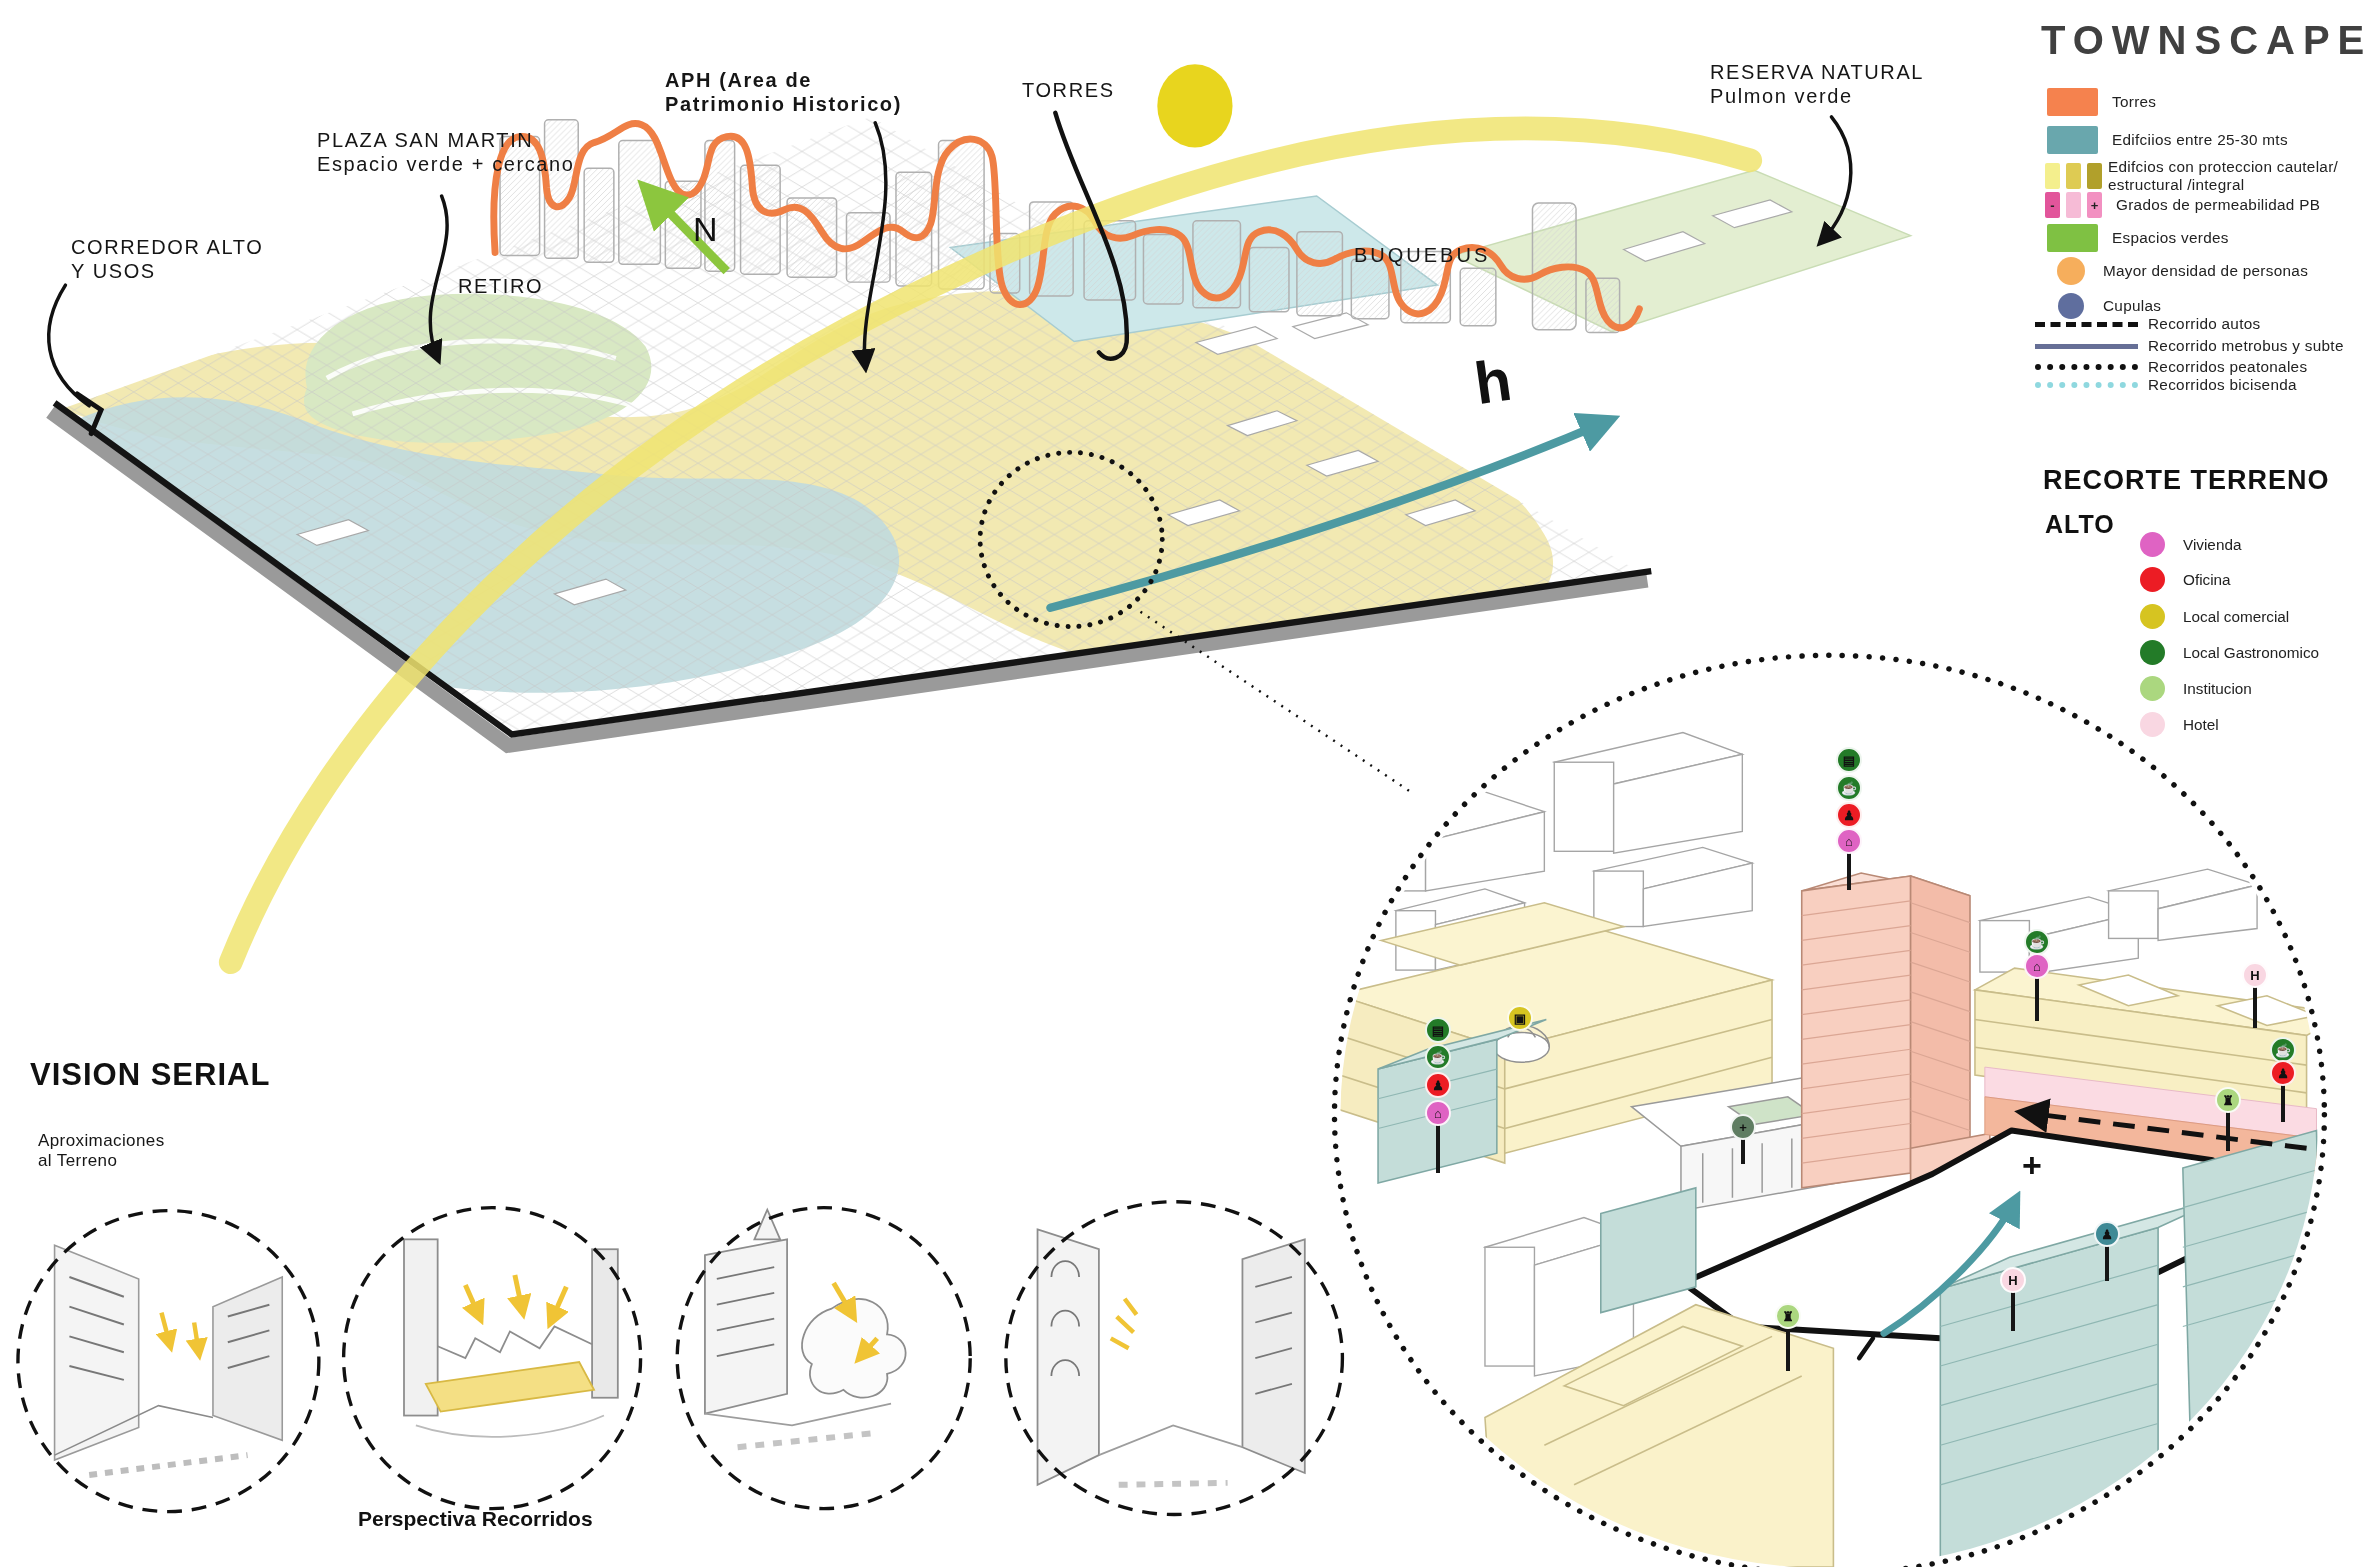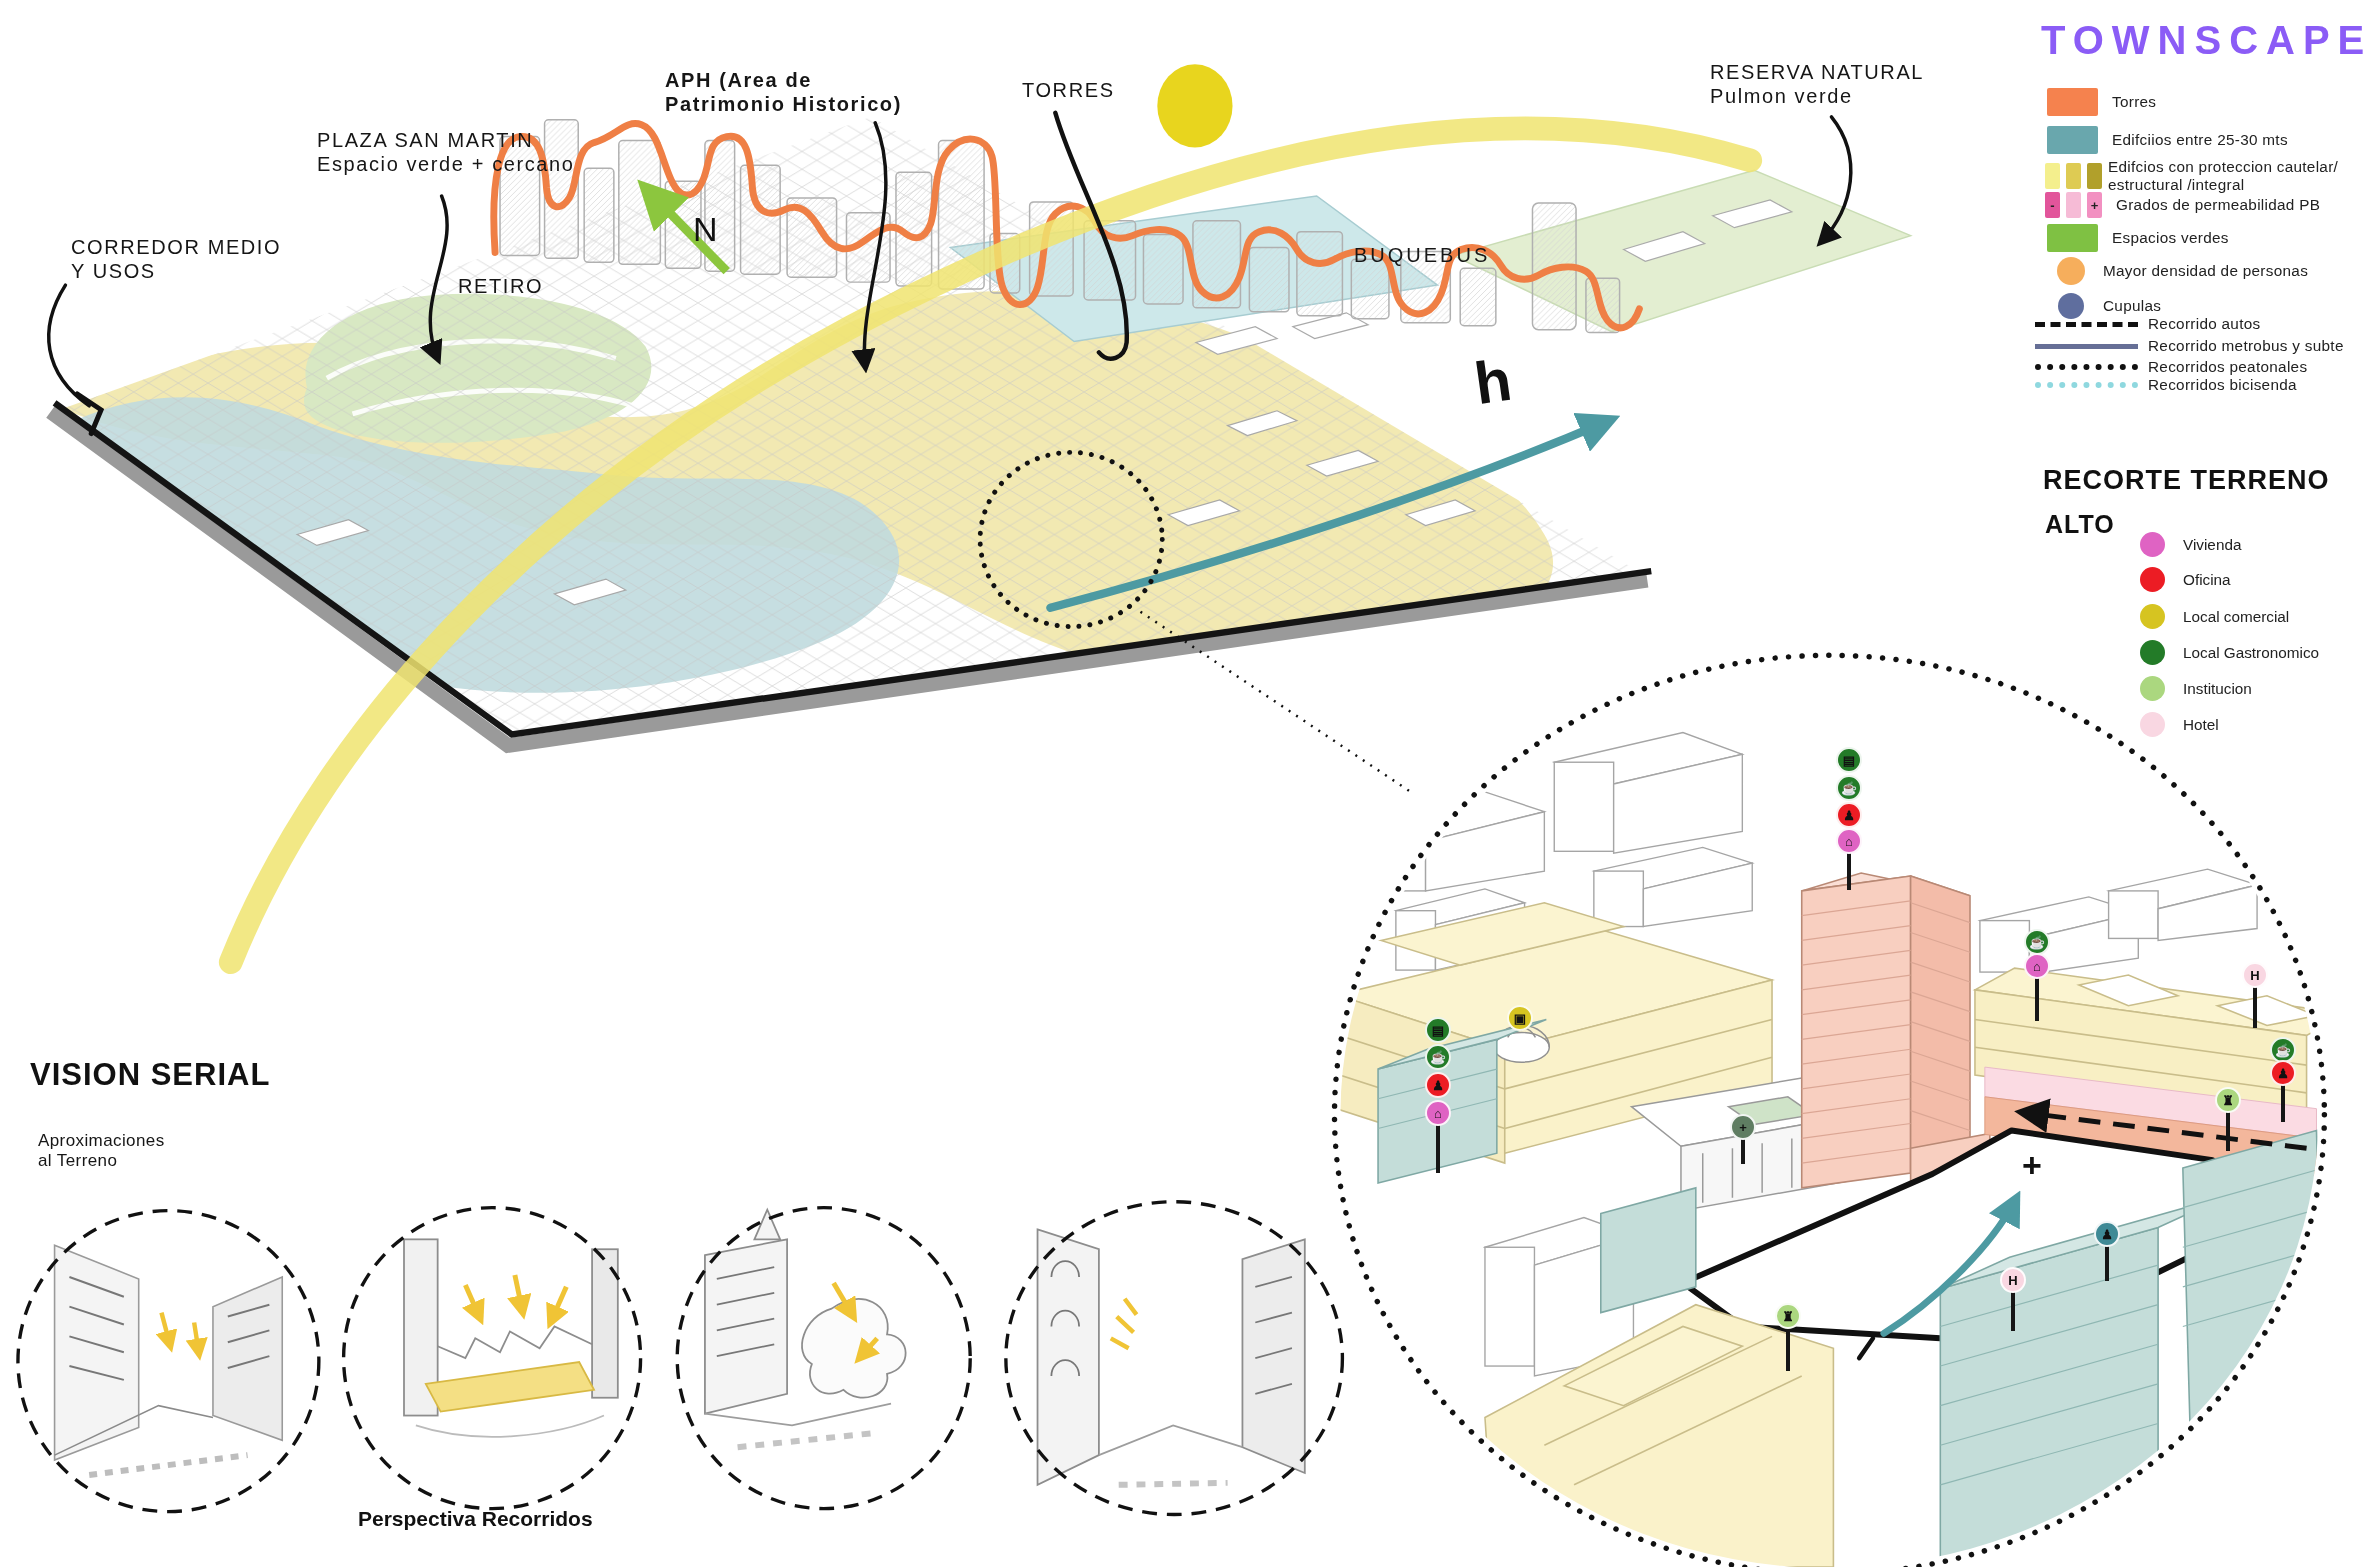--- a/index.html
+++ b/index.html
@@ -2,21 +2,21 @@
 <html><head>
 <meta charset="utf-8">
 <style>
   html,body{margin:0;padding:0;background:#fff;}
   #page{position:relative;width:2375px;height:1567px;overflow:hidden;
         font-family:"Liberation Sans",sans-serif;background:#fff;}
   svg{position:absolute;left:0;top:0;}
   .lbl{position:absolute;color:#161616;letter-spacing:1.6px;font-size:20px;line-height:1.18;white-space:nowrap;}
   .lbl.small{font-size:17px;letter-spacing:0.4px;}
   
-  .leg-title{position:absolute;left:2041px;top:18px;font-size:40px;font-weight:bold;letter-spacing:8px;color:#8b5cf6;}
+  .leg-title{position:absolute;left:2041px;top:18px;font-size:40px;font-weight:bold;letter-spacing:8px;color:#404040;}
   .leg-row{position:absolute;display:flex;align-items:center;color:#222;}
   .leg-row .sw{flex:0 0 auto;}
   .leg-label{font-size:15.3px;letter-spacing:0.3px;margin-left:14px;color:#222;}
   .sw-rect{width:51px;height:28px;border-radius:2px;}
   .sw-circ{width:28px;height:28px;border-radius:50%;}
   .mini{width:15px;height:26px;border-radius:2px;margin-right:6px;display:flex;align-items:center;justify-content:center;
         font-size:13px;font-weight:bold;color:#222;}
   .line-sample{height:0;width:103px;}
   .sec-title{position:absolute;font-weight:bold;color:#111;}
   .usos-row{position:absolute;display:flex;align-items:center;}
@@ -336,21 +336,21 @@
       <path d="M1110,1470 L1185,1440 L1255,1462" fill="none" stroke="#9d9d9d"></path>
       <path d="M1130,1500 L1240,1498" fill="none" stroke="#c4c4c4" stroke-width="6" stroke-dasharray="9 9"></path>
     </g>
     <g stroke="#f0c435" stroke-width="4.5" fill="none">
       <path d="M1128,1330 L1145,1346 M1122,1352 L1140,1362 M1136,1312 L1148,1328"></path>
     </g>
     <ellipse cx="1186" cy="1372" rx="170" ry="158" fill="none" stroke="#111" stroke-width="3.4" stroke-dasharray="15 10"></ellipse>
   </g>
 </svg>
 
-  <div class="lbl" style="left:71px;top:236px;"><span>CORREDOR MEDIO</span><br><span>Y USOS</span></div>
+  <div class="lbl" style="left:71px;top:236px;"><span>CORREDOR ALTO</span><br><span>Y USOS</span></div>
   <div class="lbl" style="left:317px;top:129px;"><span>PLAZA SAN MARTIN</span><br><span>Espacio verde + cercano</span></div>
   <div class="lbl" style="left:458px;top:275px;">RETIRO</div>
   <div class="lbl" style="left:665px;top:69px;font-weight:bold;"><span>APH (Area de</span><br><span>Patrimonio Historico)</span></div>
   <div class="lbl" style="left:1022px;top:79px;">TORRES</div>
   <div class="lbl" style="left:1354px;top:244px;letter-spacing:3px;">BUQUEBUS</div>
   <div class="lbl" style="left:1710px;top:61px;"><span>RESERVA NATURAL</span><br><span>Pulmon verde</span></div>
   <div class="annot" style="left:693px;top:210px;font-size:34px;font-weight:normal;">N</div>
   <div class="annot" style="left:1475px;top:348px;font-size:59px;transform:rotate(-8deg);">h</div>
   <div class="annot" style="left:2022px;top:1146px;font-size:34px;">+</div>
 

